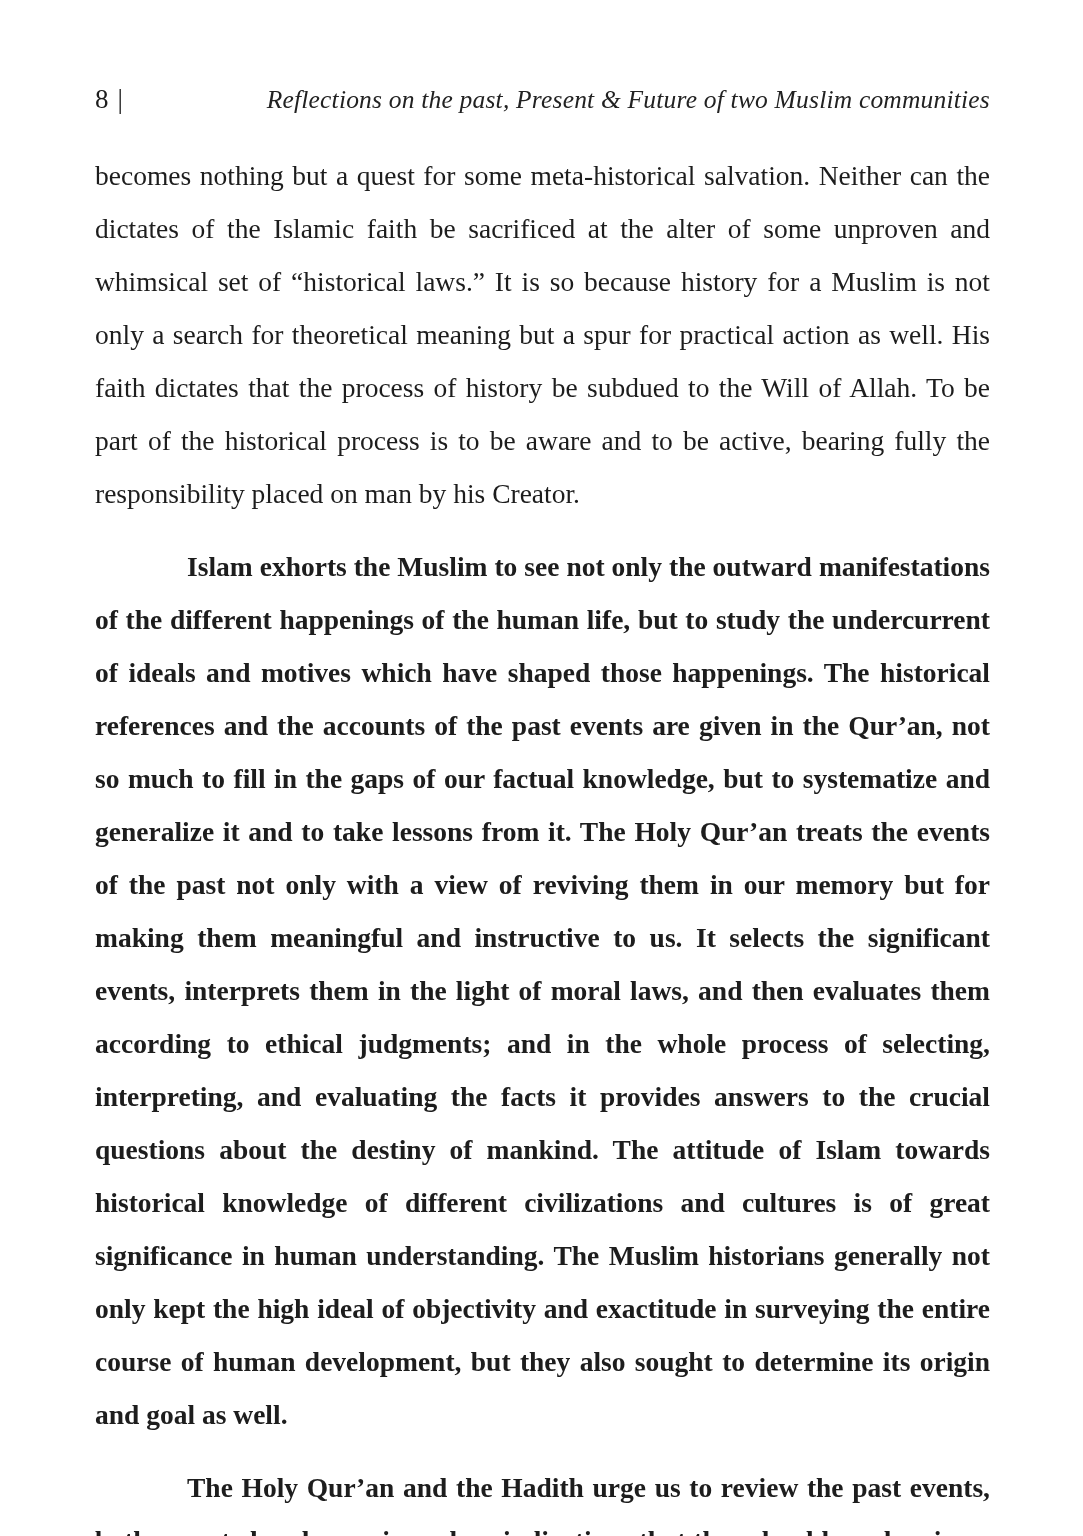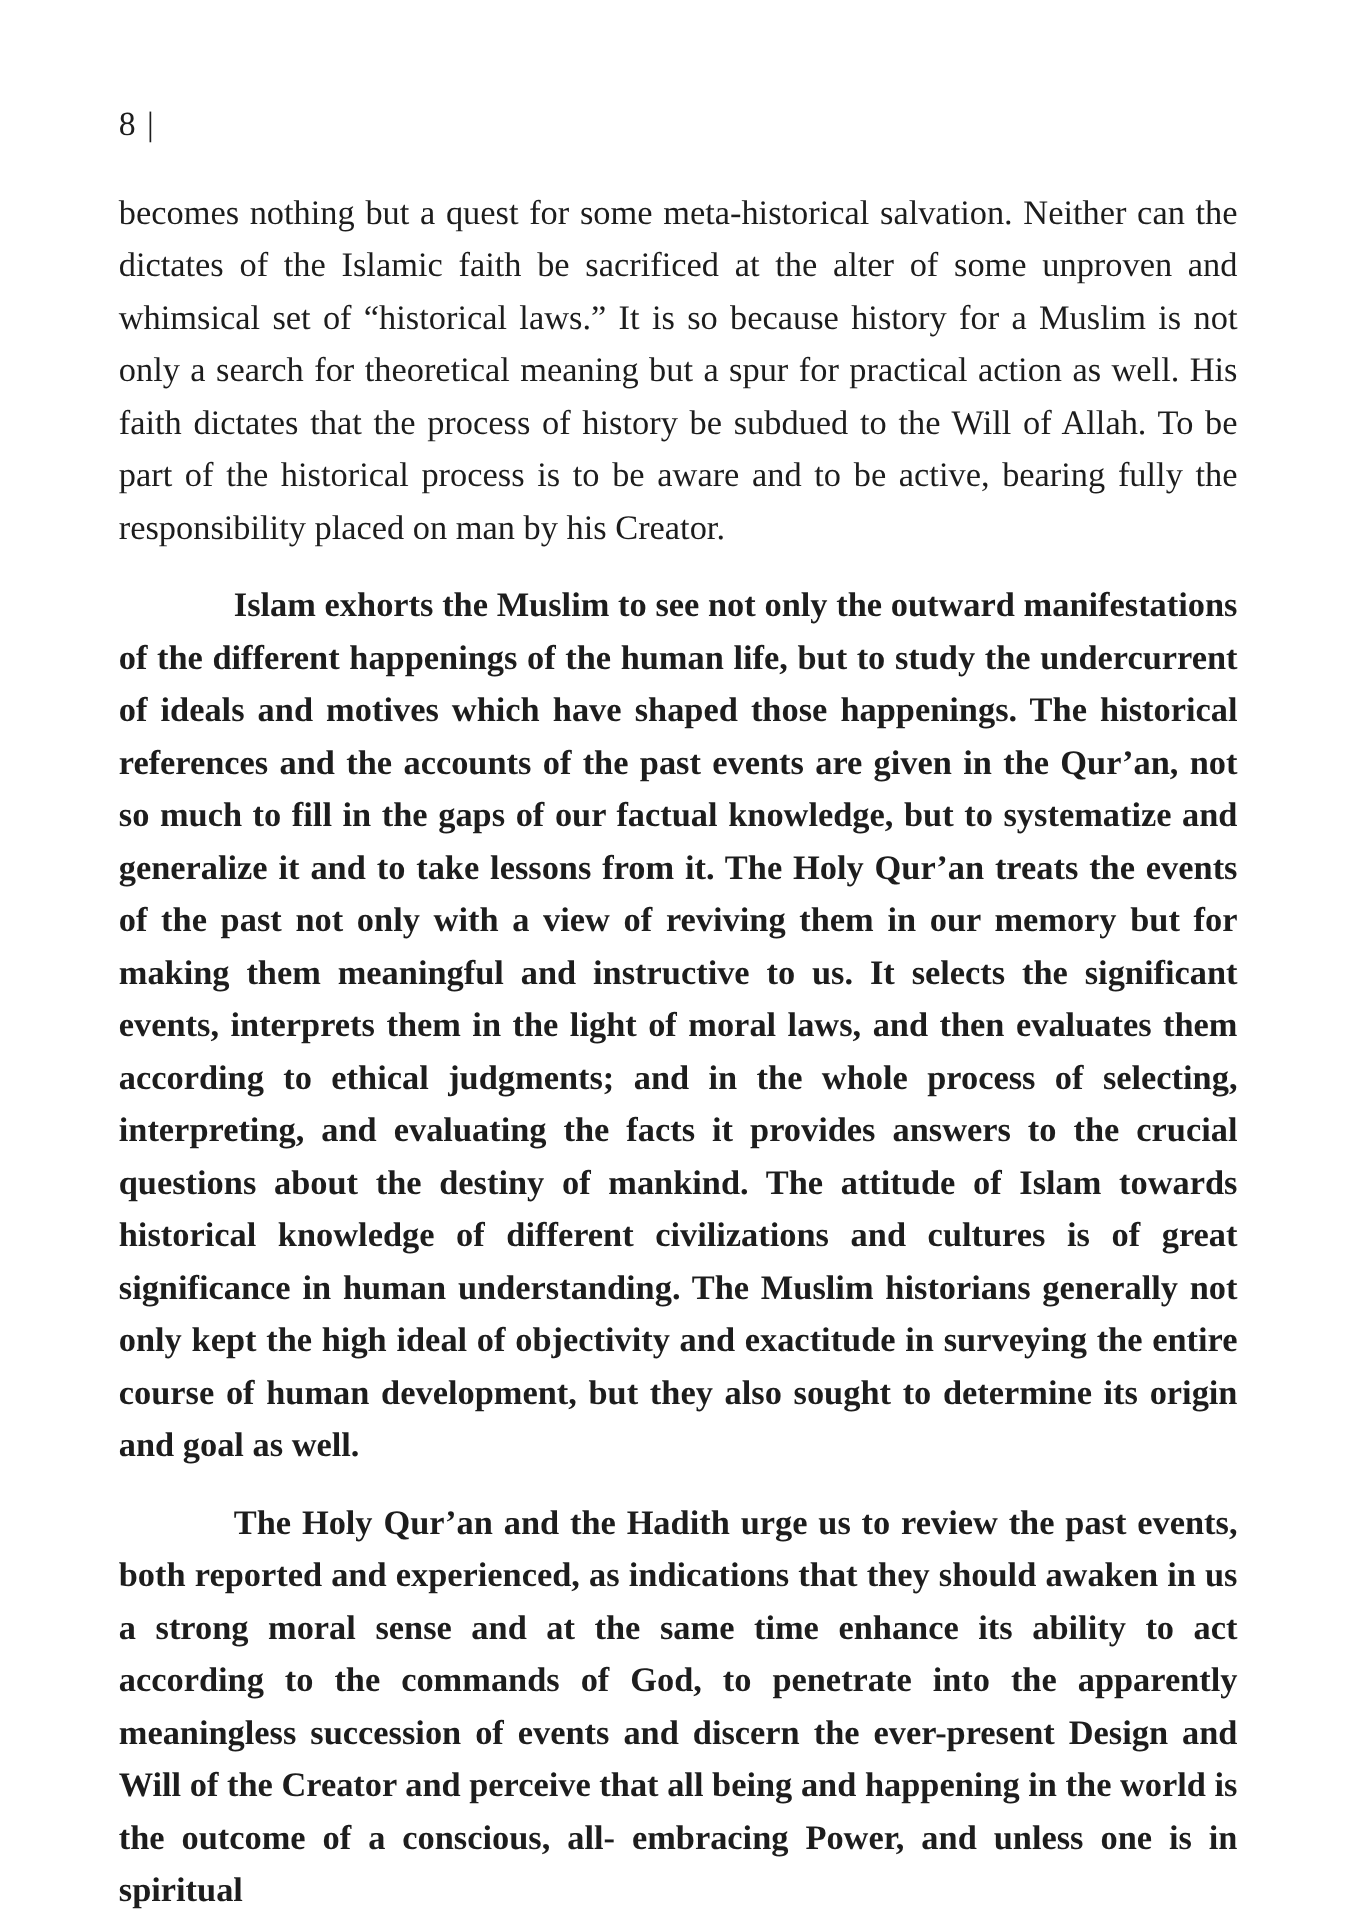--- a/index.html
+++ b/index.html
@@ -39,37 +39,38 @@
   }
   .running-title {
     font-style: italic;
     font-size: 25.5px;
     letter-spacing: 0.2px;
     text-align: right;
     color: #222222;
   }
   .body-text p {
     font-size: 27.5px;
-    line-height: 42px;
+    line-height: 53px;
     text-align: justify;
     margin: 0 0 20px 0;
     color: #1d1d1d;
   }
   .body-text p.indent {
     text-indent: 92px;
     font-weight: bold;
   }
 </style>
 </head>
 <body>
 
 <div class="page">
 
   <div class="page-header">
     <span class="page-number-group"><span>8</span><span class="bar">|</span></span>
+    <span class="running-title">Reflections on the past, Present &amp; Future of two Muslim communities</span>
   </div>
 
   <div class="body-text">
     <p>becomes nothing but a quest for some meta-historical salvation. Neither can the dictates of the Islamic faith be sacrificed at the alter of some unproven and whimsical set of “historical laws.” It is so because history for a Muslim is not only a search for theoretical meaning but a spur for practical action as well. His faith dictates that the process of history be subdued to the Will of Allah. To be part of the historical process is to be aware and to be active, bearing fully the responsibility placed on man by his Creator.</p>
     <p class="indent">Islam exhorts the Muslim to see not only the outward manifestations of the different happenings of the human life, but to study the undercurrent of ideals and motives which have shaped those happenings. The historical references and the accounts of the past events are given in the Qur’an, not so much to fill in the gaps of our factual knowledge, but to systematize and generalize it and to take lessons from it. The Holy Qur’an treats the events of the past not only with a view of reviving them in our memory but for making them meaningful and instructive to us. It selects the significant events, interprets them in the light of moral laws, and then evaluates them according to ethical judgments; and in the whole process of selecting, interpreting, and evaluating the facts it provides answers to the crucial questions about the destiny of mankind. The attitude of Islam towards historical knowledge of different civilizations and cultures is of great significance in human understanding. The Muslim historians generally not only kept the high ideal of objectivity and exactitude in surveying the entire course of human development, but they also sought to determine its origin and goal as well.</p>
     <p class="indent">The Holy Qur’an and the Hadith urge us to review the past events, both reported and experienced, as indications that they should awaken in us a strong moral sense and at the same time enhance its ability to act according to the commands of God, to penetrate into the apparently meaningless succession of events and discern the ever-present Design and Will of the Creator and perceive that all being and happening in the world is the outcome of a conscious, all- embracing Power, and unless one is in spiritual</p>
   </div>
 
 </div>
 

